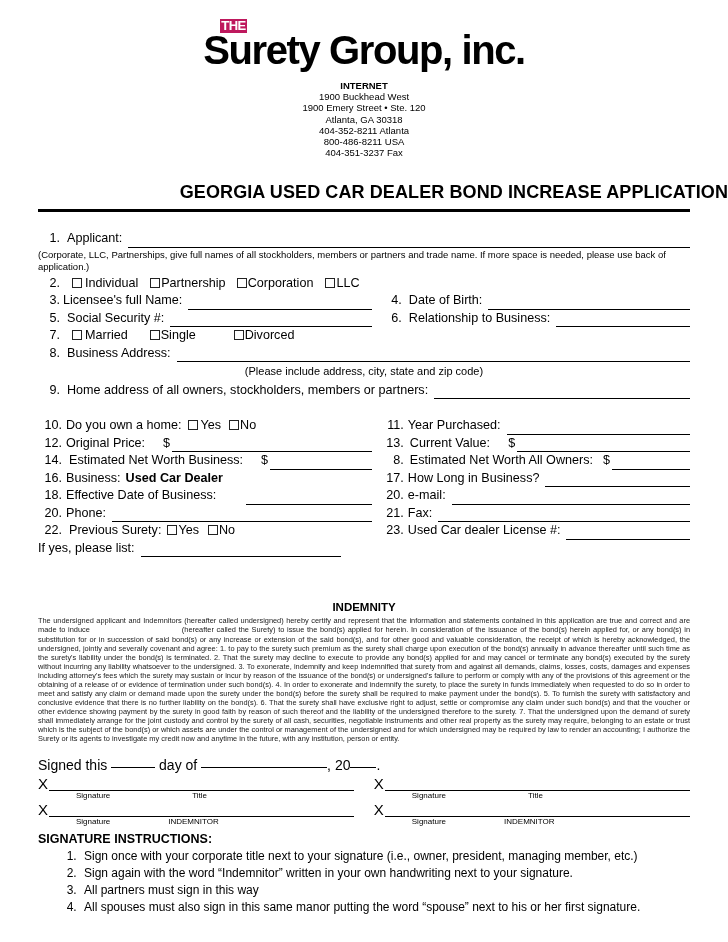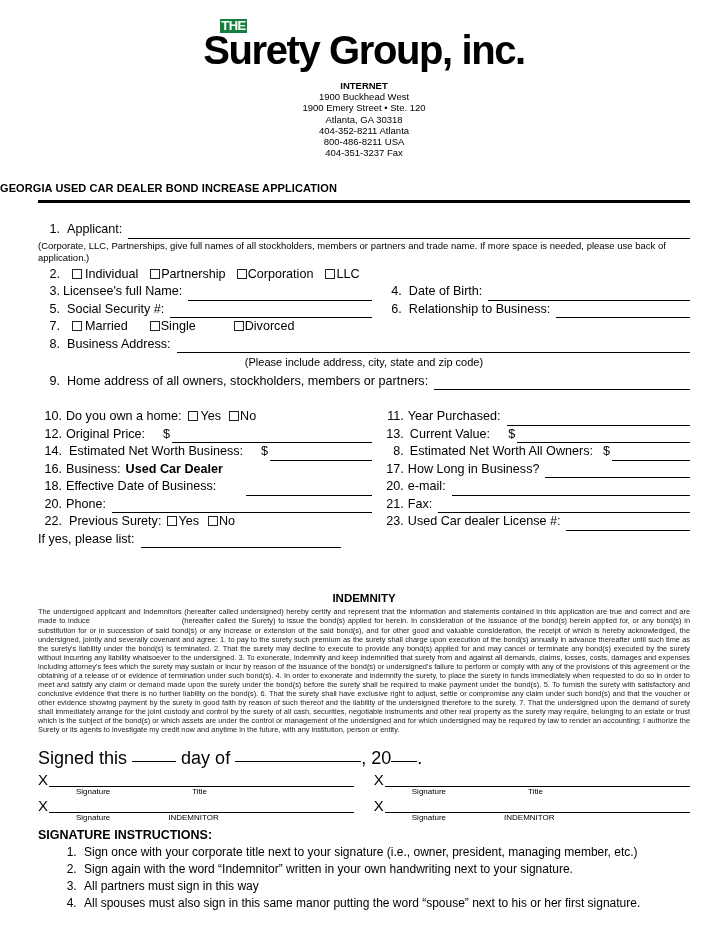--- a/index.html
+++ b/index.html
@@ -36,40 +36,40 @@
     display: inline-block;
     position: relative;
   }
   .logo .the {
     position: absolute;
     left: 17px;
     top: -11px;
     font-size: 13px;
     letter-spacing: -0.5px;
     font-weight: bold;
-    background: #15803d;
+    background: #be185d;
     color: #fff;
     padding: 0 1px;
     line-height: 1.05;
   }
   .addr {
     font-size: 9.5px;
     line-height: 11.2px;
     font-weight: normal;
     margin-top: 10px;
   }
   .addr .internet {
     font-weight: bold;
     font-size: 9.5px;
   }
 
   
   .doc-title {
-    text-align: left;
-    font-size: 11px;
+    text-align: right;
+    font-size: 18px;
     font-weight: bold;
     letter-spacing: 0.1px;
     margin-top: 24px;
   }
   .rule {
     border-top: 3px solid #000;
     margin: 6px 38px 0 38px;
   }
 
   
@@ -148,21 +148,21 @@
     color: #1a1a1a;
   }
   .blankspan {
     display: inline-block;
     width: 92px;
   }
 
   
   .sig-wrap { margin: 14px 38px 0 38px; }
   .signed-line {
-    font-size: 18px;
+    font-size: 14px;
     white-space: nowrap;
   }
   .dashline {
     display: inline-block;
     border-bottom: 1px solid #000;
     vertical-align: 2px;
   }
   .dl-day { width: 44px; }
   .dl-month { width: 126px; }
   .dl-year { width: 26px; }

